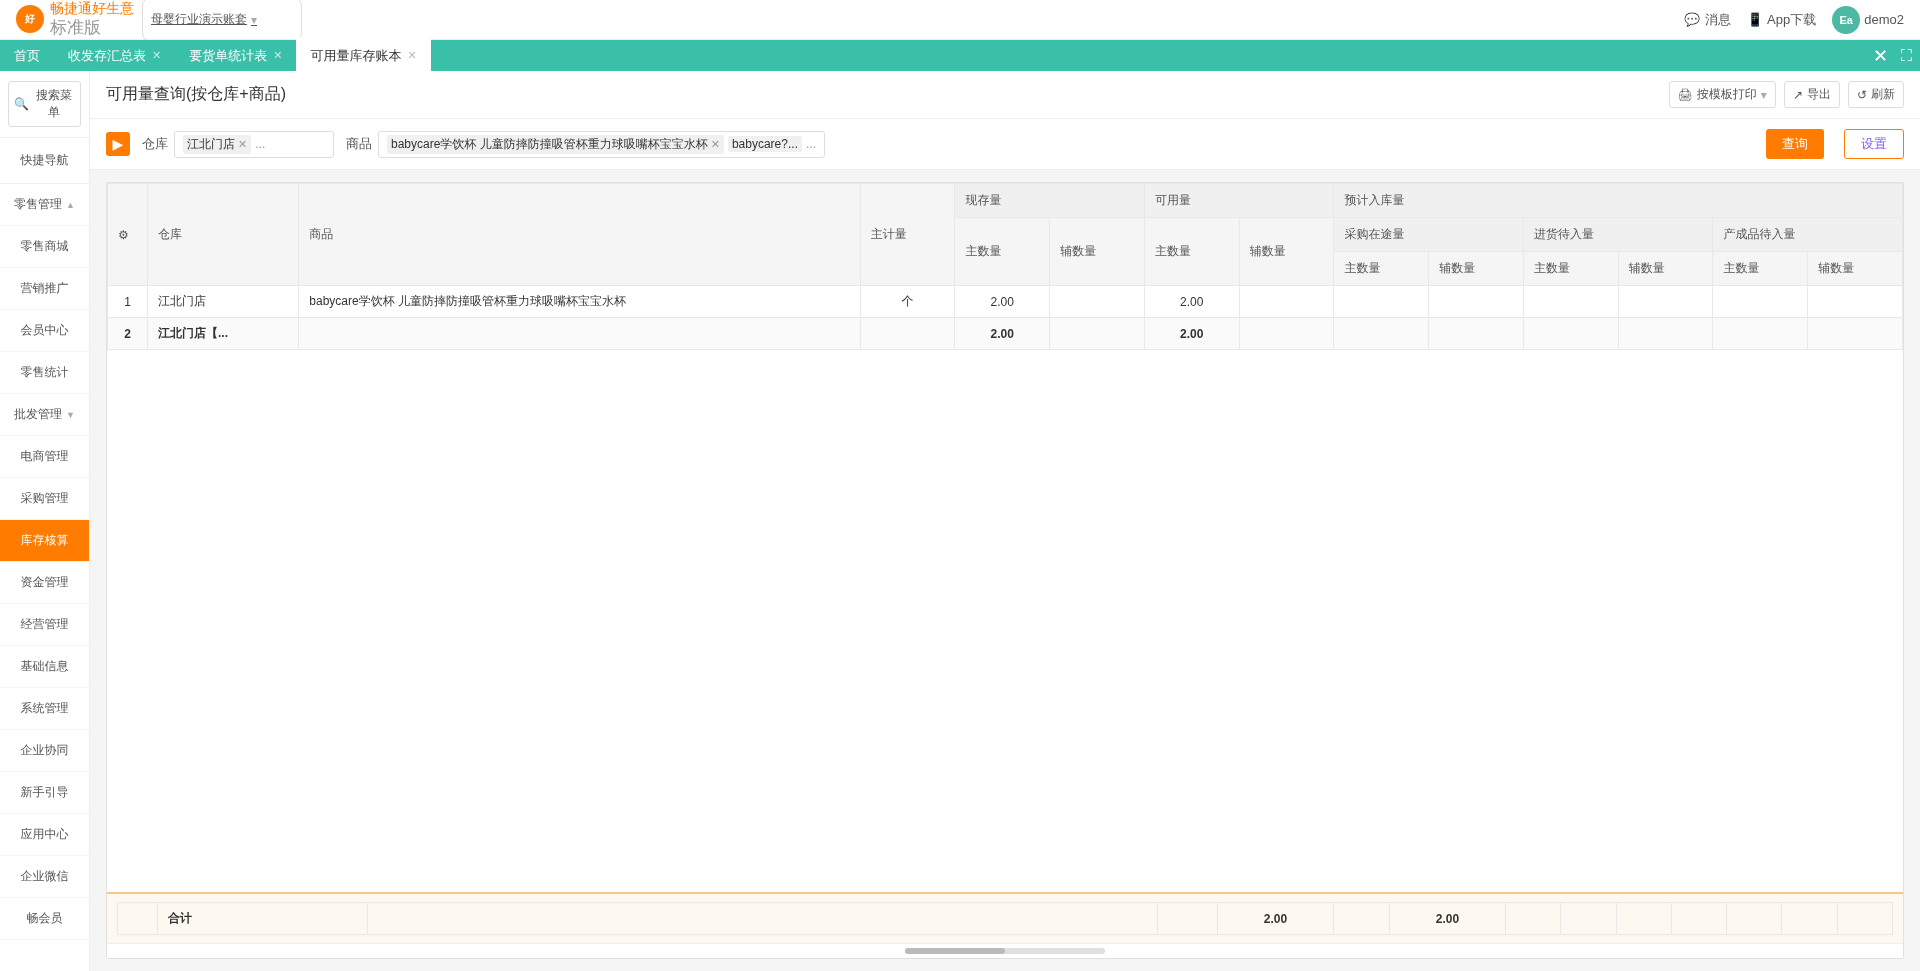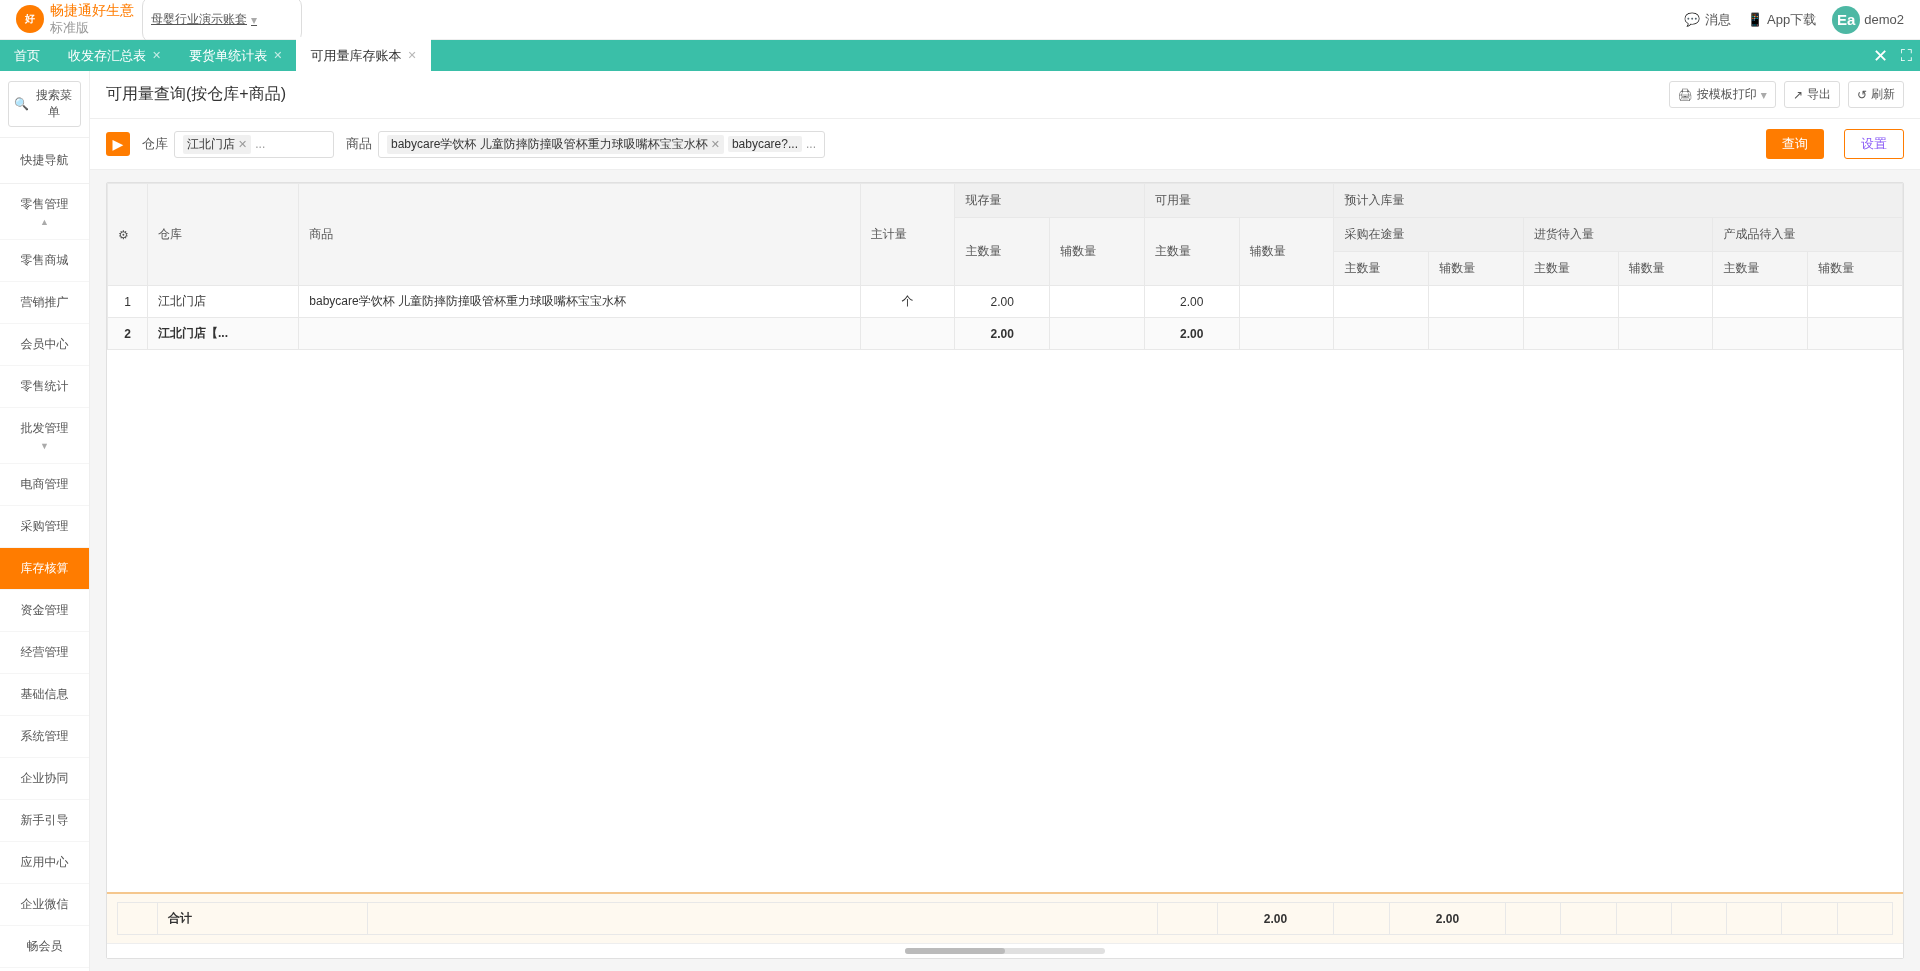--- a/index.html
+++ b/index.html
@@ -8,25 +8,25 @@
     
     .top-bar {
       display: flex; align-items: center; justify-content: space-between;
       background: #fff; height: 40px; padding: 0 16px;
       border-bottom: 1px solid #eee; flex-shrink: 0;
     }
     .top-bar-left { display: flex; align-items: center; gap: 8px; }
     .logo-area { display: flex; align-items: center; gap: 6px; }
     .logo-icon { width: 28px; height: 28px; background: #ff7c00; border-radius: 50%; display: flex; align-items: center; justify-content: center; color: #fff; font-size: 10px; font-weight: bold; }
     .logo-text { font-size: 14px; color: #ff7c00; line-height: 1.2; }
-    .logo-sub { font-size: 13px; color: #999; }
+    .logo-sub { font-size: 17px; color: #999; }
     .tenant-selector { display: flex; align-items: center; gap: 4px; border: 1px solid #ddd; border-radius: 10px; padding: 14px 8px; font-size: 12px; color: #555; cursor: pointer; min-width: 160px; text-decoration: underline; }
     .top-bar-right { display: flex; align-items: center; gap: 16px; font-size: 13px; color: #555; }
     .top-bar-right-item { display: flex; align-items: center; gap: 4px; cursor: pointer; }
-    .user-avatar { width: 28px; height: 28px; border-radius: 50%; background: #4db8a4; display: flex; align-items: center; justify-content: center; color: #fff; font-size: 15px; font-weight: bold; }
+    .user-avatar { width: 28px; height: 28px; border-radius: 50%; background: #4db8a4; display: flex; align-items: center; justify-content: center; color: #fff; font-size: 11px; font-weight: bold; }
 
     
     .nav-tabs {
       display: flex; align-items: center; background: #3abfa8; height: 31px; flex-shrink: 0; position: relative;
     }
     .nav-tab {
       display: flex; align-items: center; padding: 0 14px; height: 38px; color: #fff; font-size: 13px; cursor: pointer; position: relative; gap: 6px;
     }
     .nav-tab.active { background: #fff; color: #333; }
     .nav-tab .close-x { font-size: 11px; cursor: pointer; opacity: 0.7; }
@@ -41,21 +41,21 @@
     
     .sidebar {
       width: 90px; background: #fff; flex-shrink: 0; border-right: 1px solid #eee;
       display: flex; flex-direction: column; overflow-y: auto;
     }
     .sidebar-search { padding: 10px 8px; border-bottom: 1px solid #f0f0f0; }
     .sidebar-search-btn { width: 100%; background: #fff; border: 1px solid #ddd; border-radius: 3px; padding: 5px; font-size: 12px; color: #555; cursor: pointer; display: flex; align-items: center; justify-content: center; gap: 4px; }
     .sidebar-nav-btn { padding: 8px; border-bottom: 1px solid #f0f0f0; }
     .sidebar-nav-item { width: 100%; background: #fff; border: none; padding: 6px 4px; font-size: 12px; color: #555; cursor: pointer; text-align: center; }
     .sidebar-item {
-      display: flex; flex-direction: column; align-items: center; justify-content: center;
+      display: flex; flex-direction: row; align-items: center; justify-content: center;
       padding: 12px 12px; cursor: pointer; border-bottom: 1px solid #f5f5f5; gap: 4px;
       font-size: 12px; color: #555;
     }
     .sidebar-item.active { background: #ff7c00; color: #fff; }
 
     
     .content { flex: 1; display: flex; flex-direction: column; overflow: hidden; background: #f5f5f5; }
 
     
     .page-header {

